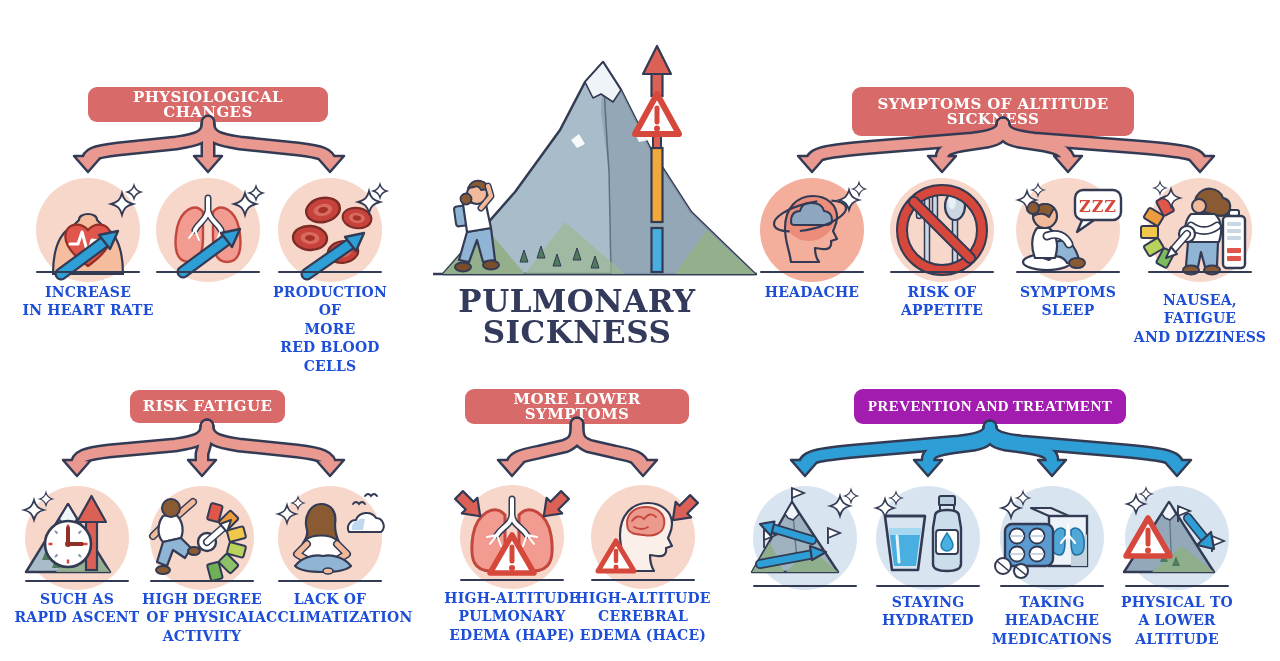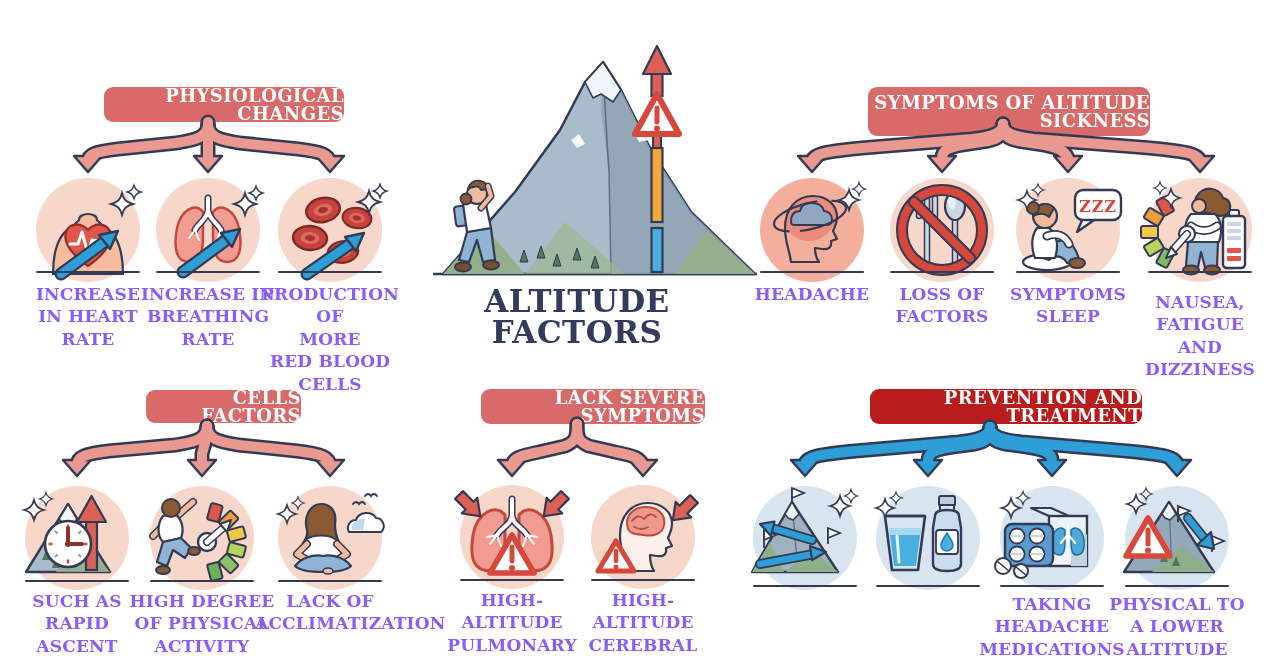--- a/index.html
+++ b/index.html
@@ -1,26 +1,26 @@
 <!DOCTYPE html>
 <html><head>
 <meta charset="utf-8">
 <style>
   html,body{margin:0;padding:0;background:#fff;}
   .canvas{position:relative;width:1280px;height:661px;background:#ffffff;overflow:hidden;
           font-family:"DejaVu Serif","Liberation Serif",serif;}
   .sec{position:absolute;}
   .hdr{position:absolute;border-radius:9px;color:#fff;display:flex;align-items:center;justify-content:center;
-       font-weight:700;font-size:18px;letter-spacing:.4px;text-align:right;line-height:1;margin-left:16px;}
+       font-weight:700;font-size:15px;letter-spacing:.4px;text-align:center;line-height:1;}
   .hdr.red{background:#D96A6A;}
-  .hdr.blue{background:#b91c1c;}
+  .hdr.blue{background:#a21caf;font-family:Liberation Serif, serif;}
   .connector{position:absolute;overflow:visible;}
   .icon{position:absolute;overflow:visible;}
   .base{position:absolute;border-top:2.4px solid #333B54;border-radius:2px;height:0;}
-  .lbl{position:absolute;color:#8b5cf6;font-weight:700;font-size:17px;line-height:1.32;
+  .lbl{position:absolute;color:#1d4ed8;font-weight:700;font-size:14px;line-height:1.32;
        letter-spacing:.2px;text-align:center;white-space:pre-line;}
   .title{position:absolute;color:#333A5C;font-weight:700;font-size:31px;letter-spacing:.5px;
          text-align:center;line-height:1;}
   .scene{position:absolute;overflow:visible;}
 </style>
 </head>
 <body>
 
 <div class="canvas">
 
@@ -101,22 +101,20 @@
       <polygon points="99,63 91,81 80,67" fill="#2E9FD6" stroke="#333B54" stroke-width="2.4" stroke-linejoin="round"></polygon>
       <path transform="translate(104,32) scale(1.2)" d="M0,-9 C1.5,-3.5 3.5,-1.5 9,0 C3.5,1.5 1.5,3.5 0,9 C-1.5,3.5 -3.5,1.5 -9,0 C-3.5,-1.5 -1.5,-3.5 0,-9 Z" fill="#fff" stroke="#333B54" stroke-width="1.6"></path>
       <path transform="translate(115,21) scale(0.75)" d="M0,-9 C1.5,-3.5 3.5,-1.5 9,0 C3.5,1.5 1.5,3.5 0,9 C-1.5,3.5 -3.5,1.5 -9,0 C-3.5,-1.5 -1.5,-3.5 0,-9 Z" fill="#fff" stroke="#333B54" stroke-width="1.8"></path>
     </svg>
 
     <div class="base" style="left:16px;top:186px;width:104px"></div>
     <div class="base" style="left:136px;top:186px;width:104px"></div>
     <div class="base" style="left:258px;top:186px;width:104px"></div>
     <div class="lbl" style="left:-2px;top:198px;width:140px">INCREASE
 IN HEART RATE</div>
-    <div class="lbl" style="left:118px;top:198px;width:140px">INCREASE IN
-BREATHING RATE</div>
     <div class="lbl" style="left:240px;top:198px;width:140px">PRODUCTION OF
 MORE
 RED BLOOD CELLS</div>
   </div>
 
   <svg class="scene" style="left:425px;top:22px" width="340" height="258" viewBox="0 0 340 258">
     <line x1="8" y1="252" x2="332" y2="252" stroke="#333B54" stroke-width="2.5"></line>
     <polygon points="18,252 90,170 135,108 160,60 178,40 196,68 226,128 266,190 330,252" fill="#A9BCC9" stroke="#333B54" stroke-width="2.5" stroke-linejoin="round"></polygon>
     <polygon points="178,40 196,68 226,128 266,190 330,252 186,252 184,150 176,90" fill="#8FA3B4" opacity="0.85"></polygon>
     <path d="M178,40 C180,90 182,120 184,150 L186,252" stroke="#333B54" stroke-width="1.5" fill="none" opacity="0.55"></path>
@@ -153,21 +151,21 @@
       <rect x="226.5" y="206" width="11" height="44" fill="#49AFE0" stroke="#333B54" stroke-width="2.2"></rect>
       <rect x="226.5" y="126" width="11" height="74" fill="#F2A93B" stroke="#333B54" stroke-width="2.2"></rect>
       <rect x="228" y="110" width="8" height="16" fill="#DB6157" stroke="#333B54" stroke-width="2"></rect>
       <rect x="226.5" y="48" width="11" height="26" fill="#DB6157" stroke="#333B54" stroke-width="2.2"></rect>
       <polygon points="232,24 218,52 246,52" fill="#DB6157" stroke="#333B54" stroke-width="2.2" stroke-linejoin="round"></polygon>
       <path d="M232,72 L254,112 L210,112 Z" fill="#fff" stroke="#D6483C" stroke-width="6" stroke-linejoin="round"></path>
       <line x1="232" y1="86" x2="232" y2="100" stroke="#D6483C" stroke-width="5" stroke-linecap="round"></line>
       <circle cx="232" cy="106.5" r="3" fill="#D6483C"></circle>
     </g>
   </svg>
-  <div class="title" style="left:407px;top:286px;width:340px">ALTITUDE FACTORS</div>
+  <div class="title" style="left:407px;top:286px;width:340px">PULMONARY SICKNESS</div>
 
   <div class="sec" style="left:740px;top:85px;width:540px;height:270px">
     <div class="hdr red" style="left:112px;top:2px;width:282px;height:49px">
       <span>SYMPTOMS OF ALTITUDE SICKNESS</span>
     </div>
     <svg class="connector" style="left:42px;top:35px" width="442" height="54" viewBox="0 0 442 54">
       <g stroke="#333B54" stroke-width="15" fill="none" stroke-linecap="round" stroke-linejoin="round">
         <path d="M221,4 C221,16 216,19 206,21 L186,24 C166,27 160,30 160,38 V40"></path>
         <path d="M221,4 C221,16 226,19 236,21 L256,24 C276,27 282,30 286,38 V40"></path>
         <path d="M221,4 C221,14 208,17 190,19 L92,27 C46,31 30,33 30,42"></path>
@@ -288,29 +286,29 @@
       <polygon points="31,88 42,84 36,77" fill="#fff" stroke="#333B54" stroke-width="2" stroke-linejoin="round"></polygon>
       <path transform="translate(36,28) scale(1.0)" d="M0,-9 C1.5,-3.5 3.5,-1.5 9,0 C3.5,1.5 1.5,3.5 0,9 C-1.5,3.5 -3.5,1.5 -9,0 C-3.5,-1.5 -1.5,-3.5 0,-9 Z" fill="#fff" stroke="#333B54" stroke-width="1.6"></path>
       <path transform="translate(25,18) scale(0.65)" d="M0,-9 C1.5,-3.5 3.5,-1.5 9,0 C3.5,1.5 1.5,3.5 0,9 C-1.5,3.5 -3.5,1.5 -9,0 C-3.5,-1.5 -1.5,-3.5 0,-9 Z" fill="#fff" stroke="#333B54" stroke-width="1.8"></path>
     </svg>
 
     <div class="base" style="left:20px;top:186px;width:104px"></div>
     <div class="base" style="left:150px;top:186px;width:104px"></div>
     <div class="base" style="left:276px;top:186px;width:104px"></div>
     <div class="base" style="left:408px;top:186px;width:104px"></div>
     <div class="lbl" style="left:-3px;top:198px;width:150px">HEADACHE</div>
-    <div class="lbl" style="left:127px;top:198px;width:150px">LOSS OF FACTORS</div>
+    <div class="lbl" style="left:127px;top:198px;width:150px">RISK OF APPETITE</div>
     <div class="lbl" style="left:253px;top:198px;width:150px">SYMPTOMS SLEEP</div>
     <div class="lbl" style="left:385px;top:206px;width:150px">NAUSEA, FATIGUE
 AND DIZZINESS</div>
   </div>
 
   <div class="sec" style="left:10px;top:388px;width:400px;height:273px">
     <div class="hdr red" style="left:120px;top:2px;width:155px;height:33px">
-      <span>CELLS FACTORS</span>
+      <span>RISK FATIGUE</span>
     </div>
     <svg class="connector" style="left:7px;top:34px" width="380" height="56" viewBox="0 0 380 56">
       <g stroke="#333B54" stroke-width="15" fill="none" stroke-linecap="round" stroke-linejoin="round">
         <path d="M190,4 C190,20 186,26 185,32 V38"></path>
         <path d="M190,4 C190,18 176,20 158,23 L92,29 C68,32 60,34 60,44"></path>
         <path d="M190,4 C190,18 204,20 222,23 L280,29 C305,32 313,35 313,44"></path>
       </g>
       <g fill="#E9998F" stroke="#333B54" stroke-width="2.5" stroke-linejoin="round">
         <path d="M46,38 h28 l-14,16 z"></path>
           <path d="M171,38 h28 l-14,16 z"></path>
@@ -407,21 +405,21 @@
 RAPID ASCENT</div>
     <div class="lbl" style="left:117px;top:202px;width:150px">HIGH DEGREE
 OF PHYSICAL
 ACTIVITY</div>
     <div class="lbl" style="left:245px;top:202px;width:150px">LACK OF
 ACCLIMATIZATION</div>
   </div>
 
   <div class="sec" style="left:440px;top:388px;width:280px;height:273px">
     <div class="hdr red" style="left:25px;top:1px;width:224px;height:35px">
-      <span>LACK SEVERE SYMPTOMS</span>
+      <span>MORE LOWER SYMPTOMS</span>
     </div>
     <svg class="connector" style="left:7px;top:34px" width="260" height="56" viewBox="0 0 260 56">
       <g stroke="#333B54" stroke-width="15" fill="none" stroke-linecap="round" stroke-linejoin="round">
         <path d="M130,2 C130,16 128,20 118,24 L92,30 C72,34 66,36 65,44"></path>
         <path d="M130,2 C130,16 132,20 142,24 L168,30 C188,34 194,36 196,44"></path>
       </g>
       <g fill="#E9998F" stroke="#333B54" stroke-width="2.5" stroke-linejoin="round">
         <path d="M51,38 h28 l-14,16 z"></path>
           <path d="M182,38 h28 l-14,16 z"></path>
       </g>
@@ -592,19 +590,21 @@
       <line x1="36" y1="52" x2="36" y2="66" stroke="#D6483C" stroke-width="5" stroke-linecap="round"></line>
       <circle cx="36" cy="72.5" r="3" fill="#D6483C"></circle>
       <path transform="translate(24,26) scale(1.0)" d="M0,-9 C1.5,-3.5 3.5,-1.5 9,0 C3.5,1.5 1.5,3.5 0,9 C-1.5,3.5 -3.5,1.5 -9,0 C-3.5,-1.5 -1.5,-3.5 0,-9 Z" fill="#fff" stroke="#333B54" stroke-width="1.6"></path>
       <path transform="translate(34,16) scale(0.65)" d="M0,-9 C1.5,-3.5 3.5,-1.5 9,0 C3.5,1.5 1.5,3.5 0,9 C-1.5,3.5 -3.5,1.5 -9,0 C-3.5,-1.5 -1.5,-3.5 0,-9 Z" fill="#fff" stroke="#333B54" stroke-width="1.8"></path>
     </svg>
 
     <div class="base" style="left:18px;top:197px;width:104px"></div>
     <div class="base" style="left:141px;top:197px;width:104px"></div>
     <div class="base" style="left:265px;top:197px;width:104px"></div>
     <div class="base" style="left:390px;top:197px;width:104px"></div>
+    <div class="lbl" style="left:118px;top:205px;width:150px">STAYING
+HYDRATED</div>
     <div class="lbl" style="left:242px;top:205px;width:150px">TAKING HEADACHE
 MEDICATIONS</div>
     <div class="lbl" style="left:367px;top:205px;width:150px">PHYSICAL TO
 A LOWER ALTITUDE</div>
   </div>
 
 </div>
 
 </body></html>

